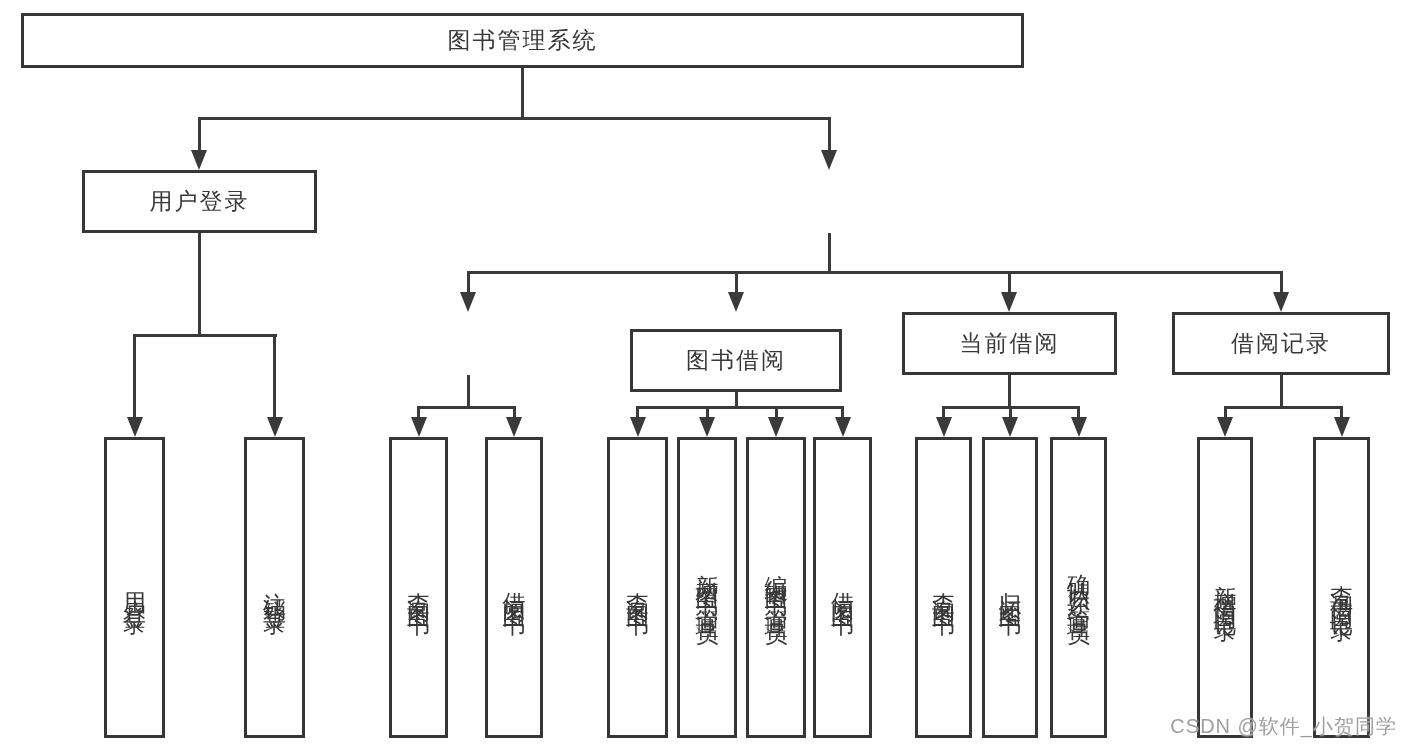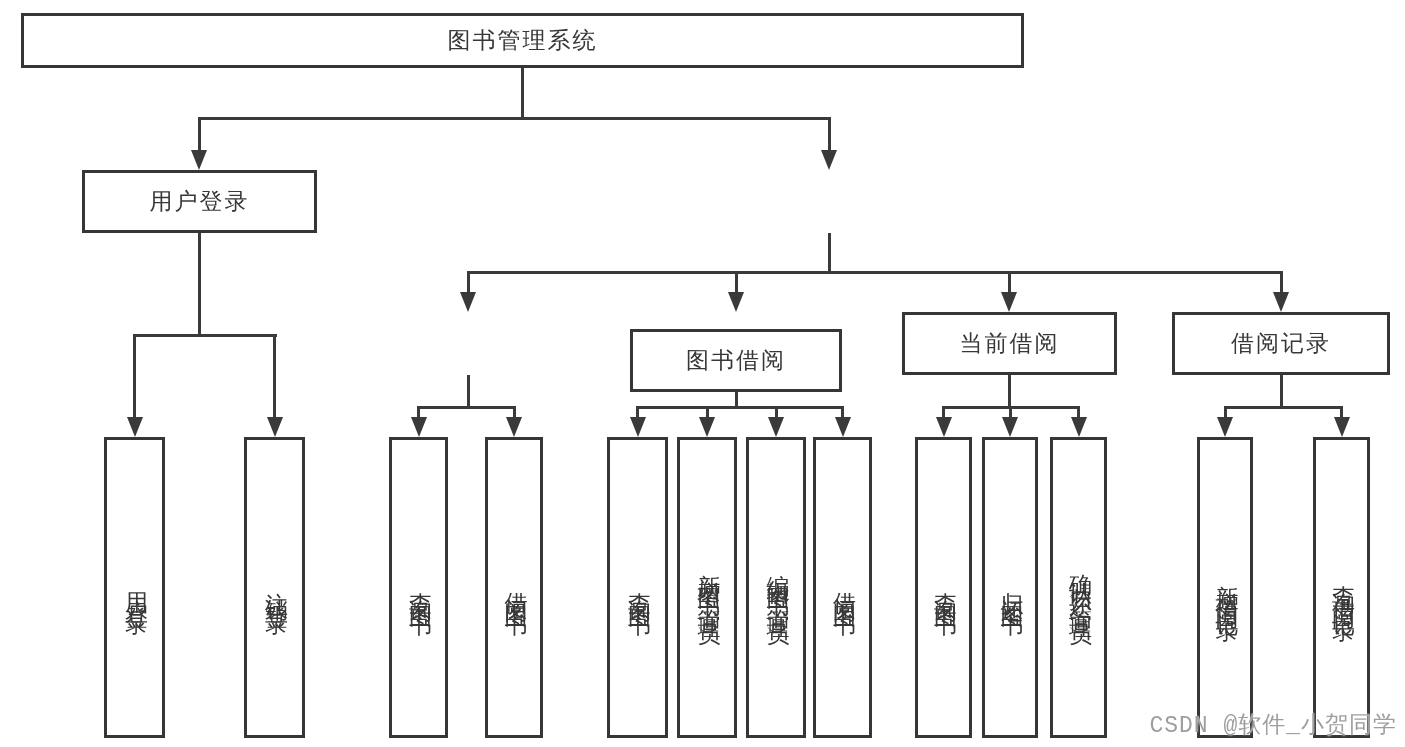--- a/index.html
+++ b/index.html
@@ -1,18 +1,18 @@
 <!DOCTYPE html>
 <html><head>
 <meta charset="utf-8">
 <style>
   html,body{margin:0;padding:0;background:#ffffff;}
   #stage{
     position:relative;width:1405px;height:747px;background:#ffffff;overflow:hidden;
-    font-family:Liberation Mono, monospace;color:#373737;
+    font-family:Liberation Sans, sans-serif;color:#373737;
   }
   .box{
     position:absolute;box-sizing:border-box;border:3px solid #363636;background:#ffffff;
     display:flex;align-items:center;justify-content:center;z-index:2;
   }
   .hlabel{font-size:23px;letter-spacing:2px;white-space:nowrap;color:#373737;}
   .vbox .vlabel{
     writing-mode:vertical-rl;text-orientation:mixed;
     font-size:23px;letter-spacing:7px;line-height:1.25;color:#373737;
   }
@@ -66,21 +66,21 @@
   #c-g3s1{left:636px;} #c-g3s2{left:706px;} #c-g3s3{left:775px;} #c-g3s4{left:841px;}
   #c-g4s1{left:942px;} #c-g4s2{left:1009px;} #c-g4s3{left:1077px;}
   #c-g5s1{left:1224px;} #c-g5s2{left:1340px;}
   .ltri{top:417px;}
   #t-g2b1{left:411px;} #t-g2b2{left:506px;}
   #t-g3b1{left:630px;} #t-g3b2{left:699px;} #t-g3b3{left:768px;} #t-g3b4{left:835px;}
   #t-g4b1{left:936px;} #t-g4b2{left:1002px;} #t-g4b3{left:1071px;}
   #t-g5b1{left:1217px;} #t-g5b2{left:1334px;}
   #watermark{
     position:absolute;right:8px;bottom:7px;z-index:5;
-    font-size:23px;color:#9e9e9e;letter-spacing:1px;white-space:nowrap;
+    font-size:20px;color:#9e9e9e;letter-spacing:1px;white-space:nowrap;
     text-shadow:0 0 2px #ffffff;
   }
 </style>
 </head>
 <body>
 
 <div id="stage">
 
   <div class="line w3" id="c-root-drop"></div>
   <div class="line h3" id="c-l2-span"></div>

